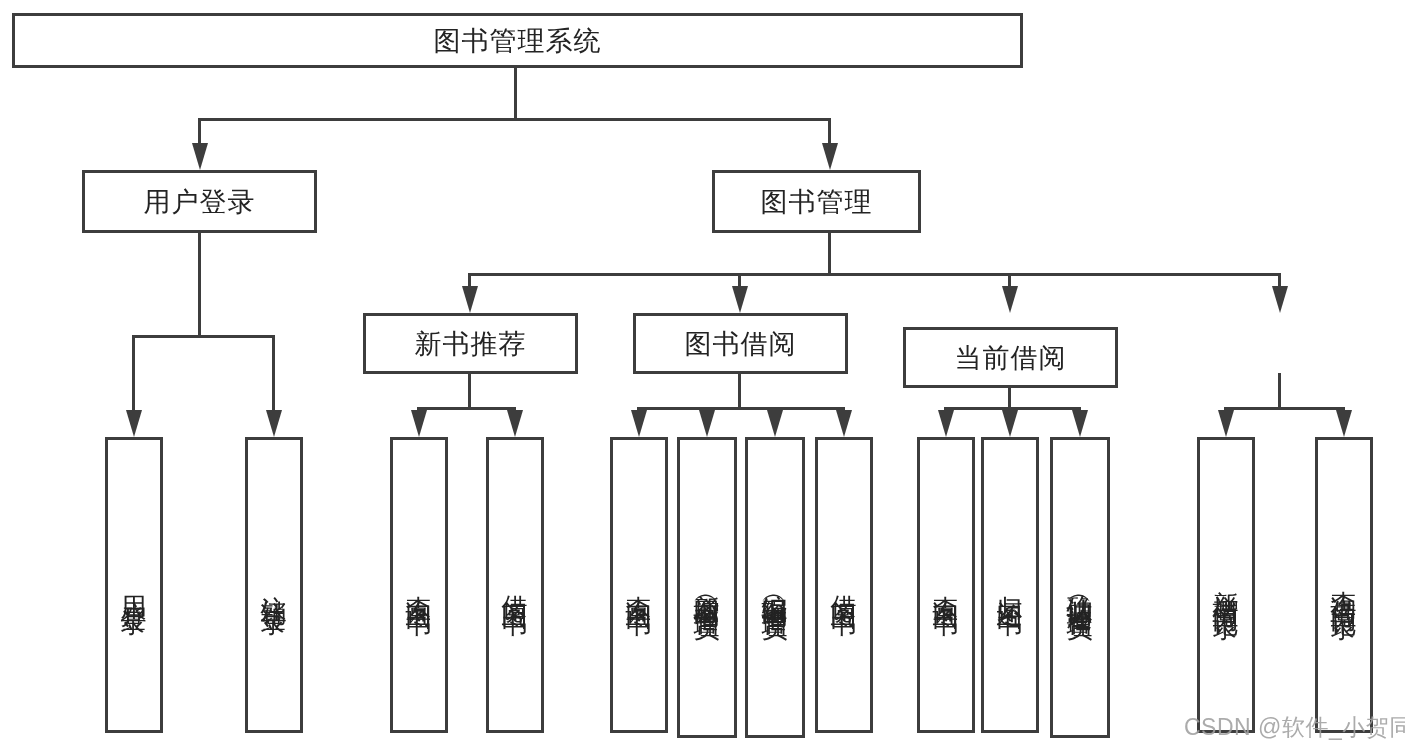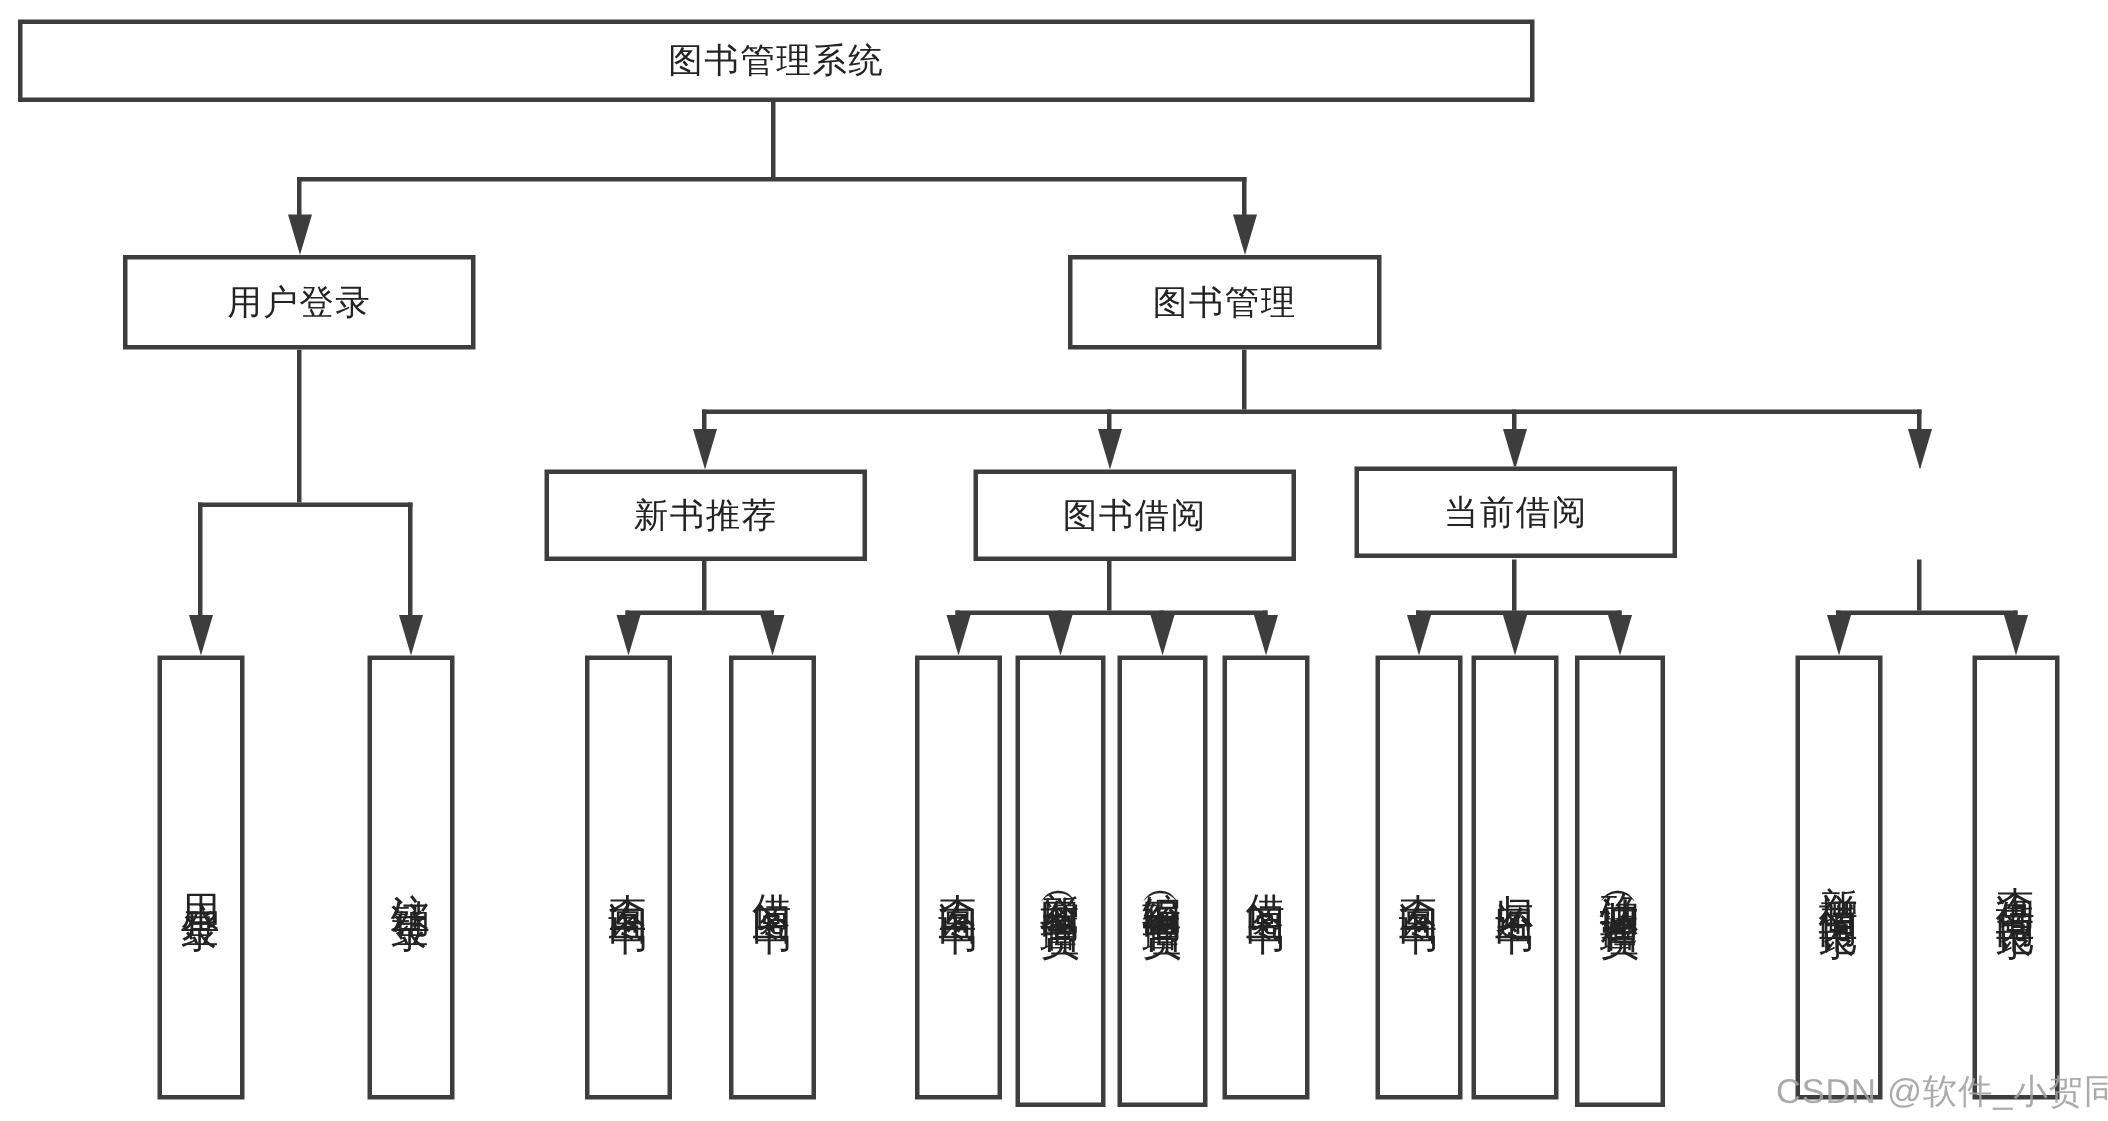--- a/index.html
+++ b/index.html
@@ -20,21 +20,21 @@
   }
   .box {
     position: absolute;
     border: 3px solid var(--line);
     background: #ffffff;
     display: flex;
     align-items: center;
     justify-content: center;
     color: var(--text);
   }
-  .hbox { font-size: 23px; letter-spacing: 1px; }
+  .hbox { font-size: 27px; letter-spacing: 1px; }
   .vbox span {
     writing-mode: vertical-rl;
     text-orientation: mixed;
     font-size: 26px;
     letter-spacing: 5px;
     line-height: 1;
   }
   .vbox.tall span { letter-spacing: 3px; }
   .vline { position: absolute; width: 3px; background: var(--line); }
   .hline { position: absolute; height: 3px; background: var(--line); }
@@ -128,24 +128,24 @@
   <div class="box hbox" style="left:82px; top:170px; width:235px; height:63px;">
     <span>用户登录</span>
   </div>
   <div class="box hbox" style="left:712px; top:170px; width:209px; height:63px;">
     <span>图书管理</span>
   </div>
 
   <div class="box hbox" style="left:363px; top:313px; width:215px; height:61px;">
     <span>新书推荐</span>
   </div>
-  <div class="box hbox" style="left:633px; top:313px; width:215px; height:61px;margin-left:16px;">
+  <div class="box hbox" style="left:633px; top:313px; width:215px; height:61px;">
     <span>图书借阅</span>
   </div>
-  <div class="box hbox" style="left:903px; top:311px; width:215px; height:61px;">
+  <div class="box hbox" style="left:903px; top:327px; width:215px; height:61px;">
     <span>当前借阅</span>
   </div>
 
   <div class="box vbox" style="left:105px; top:437px; width:58px; height:296px;">
     <span>用户登录</span>
   </div>
   <div class="box vbox" style="left:245px; top:437px; width:58px; height:296px;">
     <span>注销登录</span>
   </div>
 

